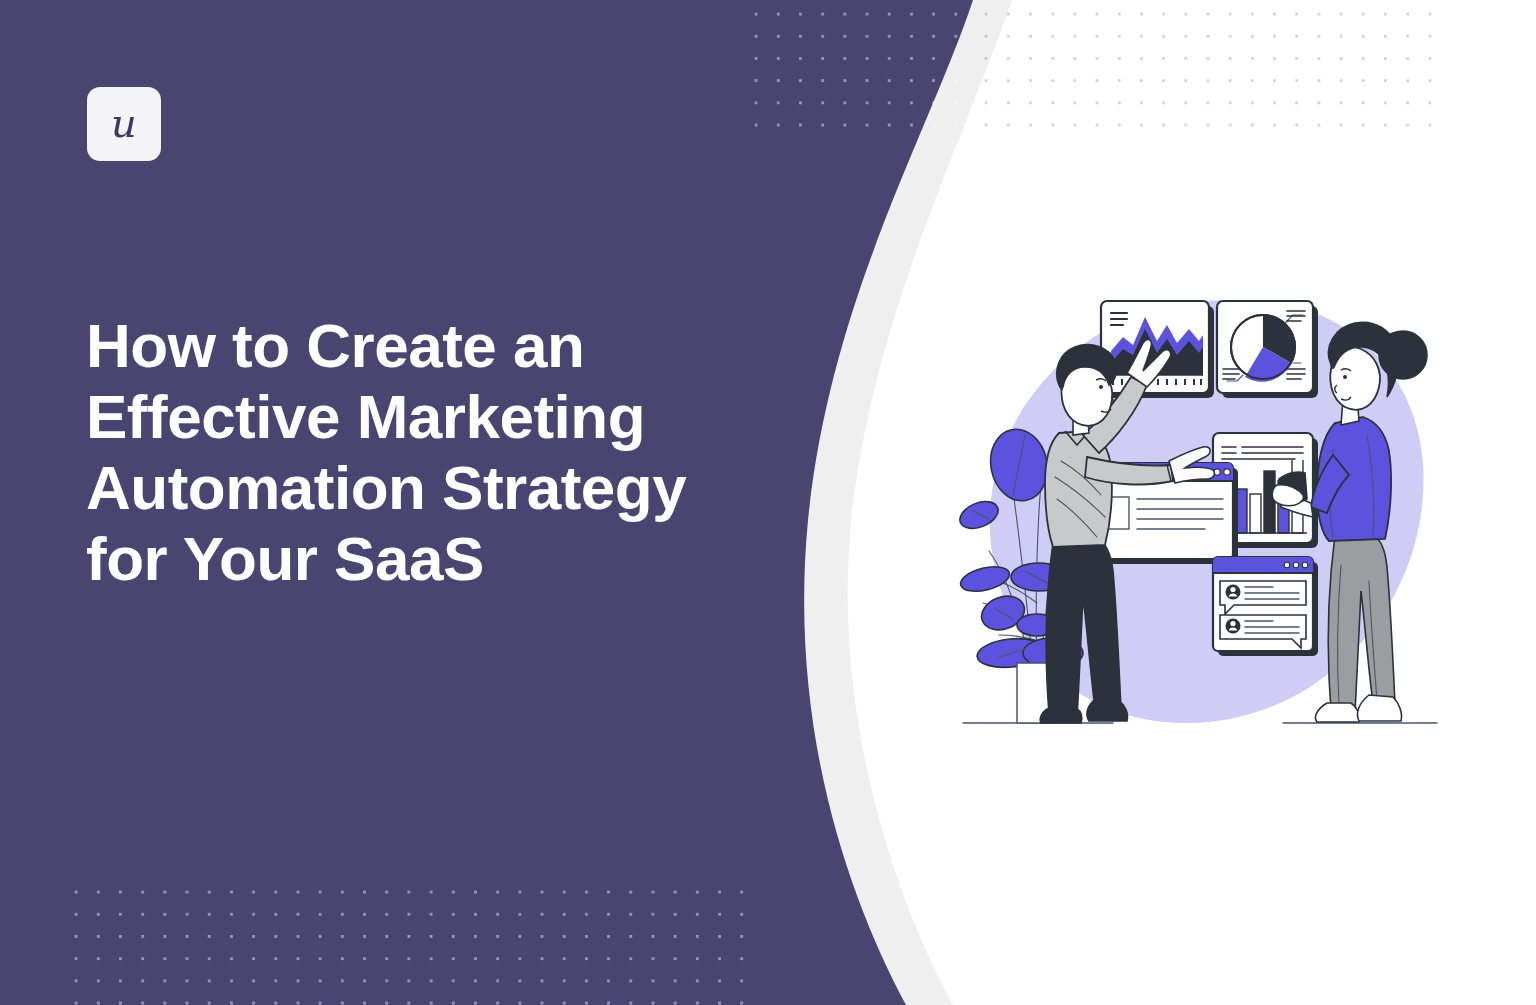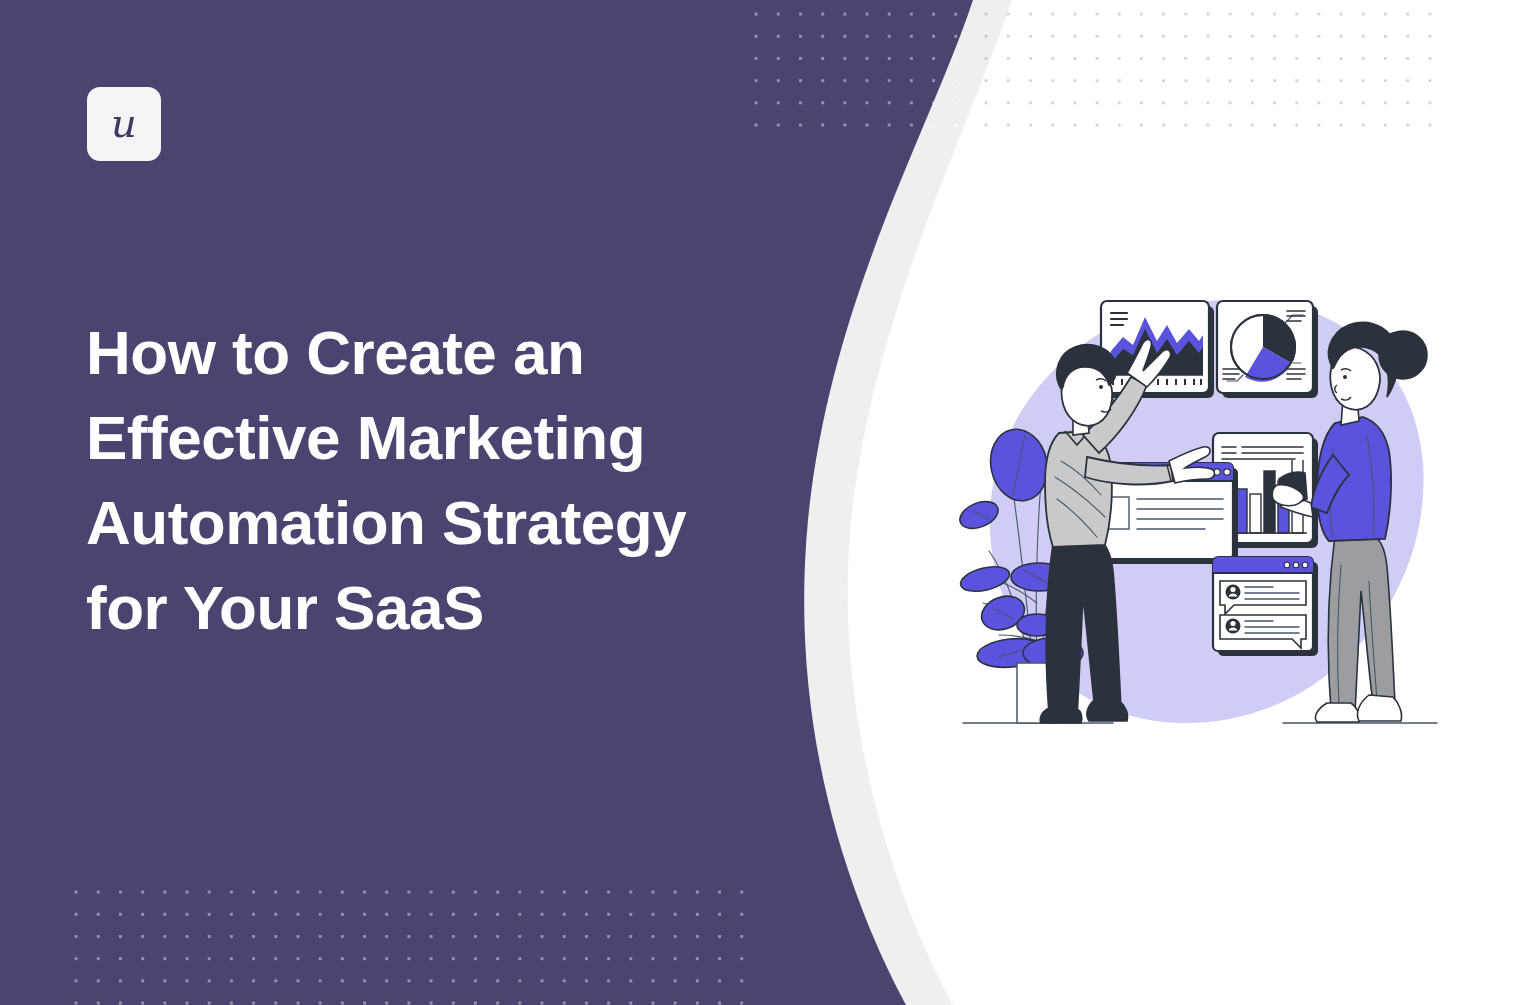--- a/index.html
+++ b/index.html
@@ -79,21 +79,21 @@
   
   .headline {
     position: absolute;
     left: 86px;
     top: 310px;
     width: 660px;
     color: #FFFFFF;
     font-family: "Liberation Sans", sans-serif;
     font-weight: bold;
     font-size: 62px;
-    line-height: 85px;
+    line-height: 71px;
     letter-spacing: -0.5px;
     margin: 0;
     white-space: pre-line;
   }
 
   
   .illustration {
     position: absolute;
     left: 955px;
     top: 285px;

